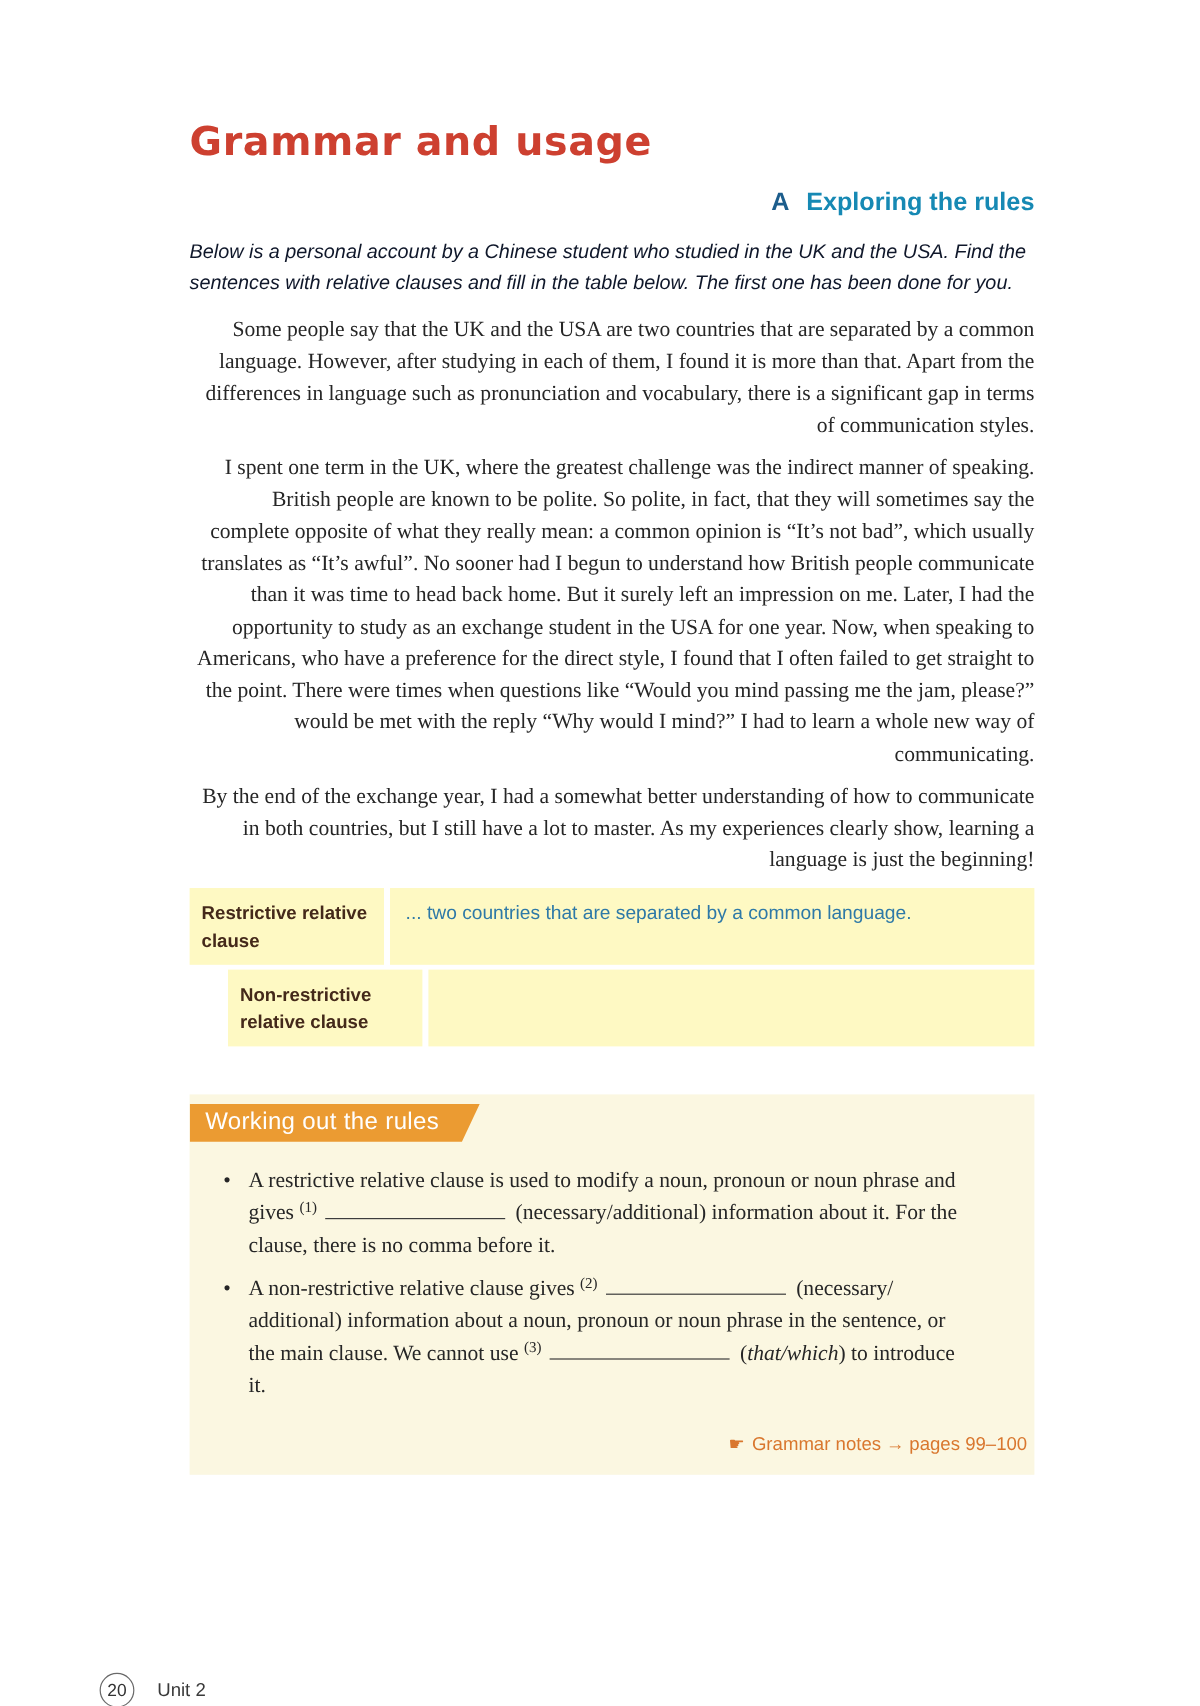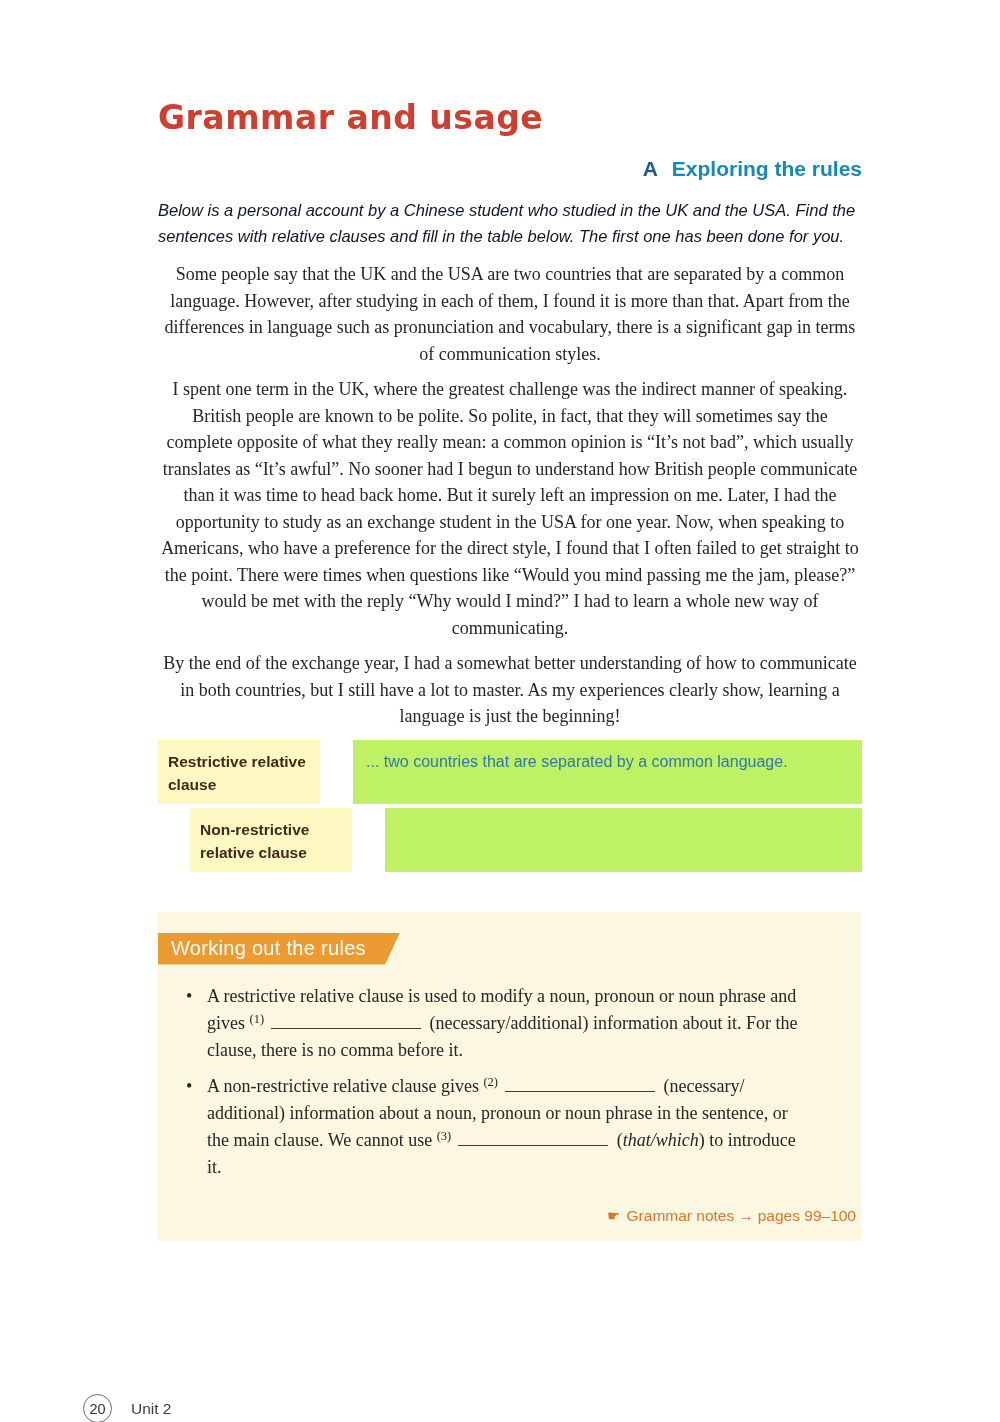--- a/index.html
+++ b/index.html
@@ -55,21 +55,21 @@
     font-size: 16.5px;
     line-height: 25.5px;
     color: #0f172a;
   }
 
   p.body-par {
     margin-top: 9px;
     font-size: 18px;
     line-height: 26.5px;
     color: #262626;
-    text-align: center;
+    text-align: right;
   }
   p.body-par.first { margin-top: 12px; }
 
   
   .gtable { margin-top: 10px; }
   .gt-row { display: flex; margin-bottom: 4px; }
   .gt-row:last-child { margin-bottom: 0; padding-left: 32px; }
   .gt-label {
     width: 162px;
     min-height: 63px;
@@ -79,42 +79,41 @@
     font-size: 15.5px;
     line-height: 23px;
     color: #44291a;
     padding: 10px 8px 8px 10px;
     margin-right: 5px;
     flex-shrink: 0;
   }
   .gt-cell {
     flex: 1;
     min-height: 63px;
-    background: #bef264;
+    background: #fef9c3;
     font-family: "Liberation Sans", sans-serif;
     font-size: 16px;
     line-height: 22px;
     color: #2e79a7;
     padding: 11px 10px 8px 13px;
-    margin-left: 28px;
   }
 
   
   .rules-panel {
     margin-top: 40px;
     background: #fbf7e1;
     padding: 8px 0 16px 0;
     position: relative;
   }
   .banner {
     display: inline-block;
     background: #eb9b32;
     clip-path: polygon(0 0, 100% 0, calc(100% - 15px) 100%, 0 100%);
     padding: 4px 34px 5px 13px;
-    margin-top: 13px;
+    margin-top: 0;
   }
   .banner span {
     font-family: "Liberation Sans", sans-serif;
     font-size: 20px;
     color: #ffffff;
     letter-spacing: 0.3px;
   }
   .rules-list { list-style: none; margin-top: 18px; padding-left: 49px; }
   .rules-list li {
     position: relative;

